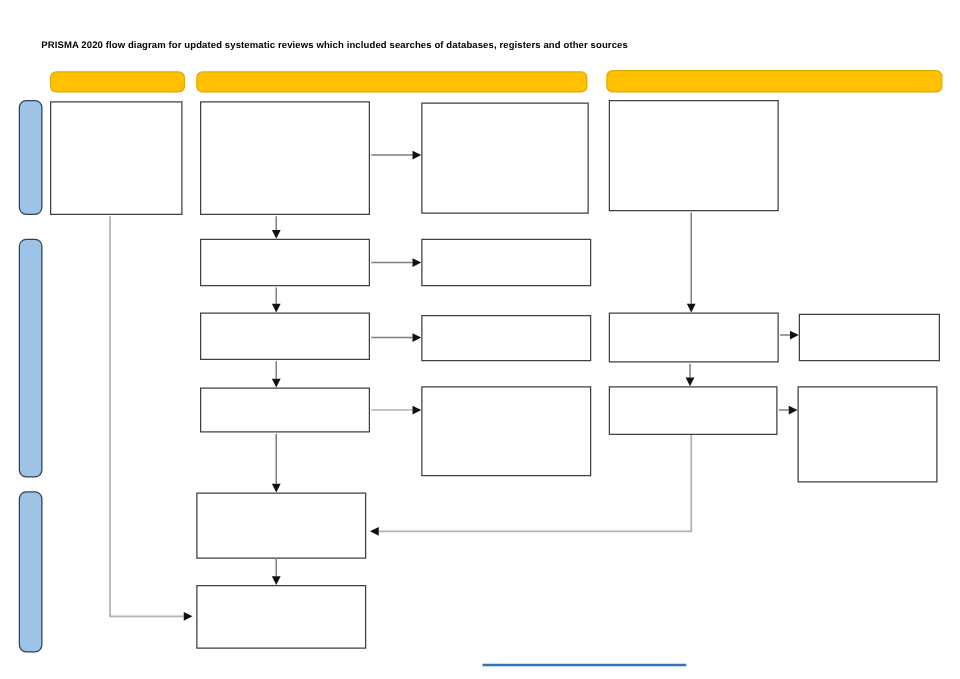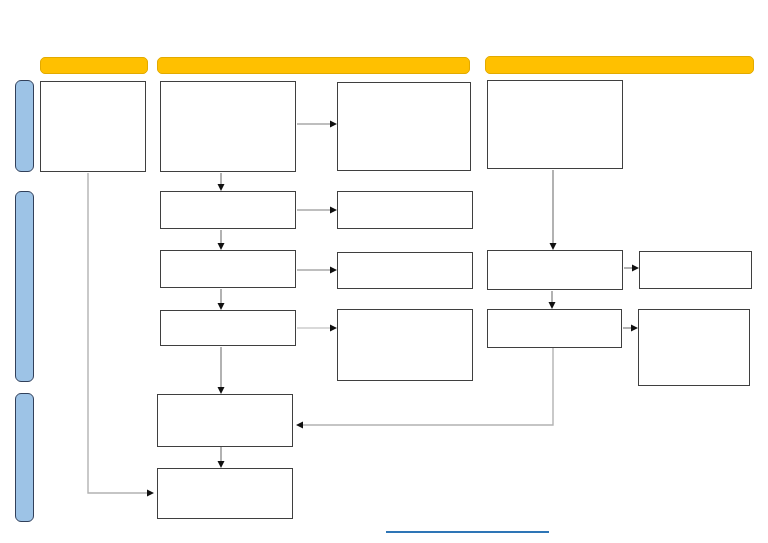--- a/index.html
+++ b/index.html
@@ -32,20 +32,21 @@
   .bottom-line{
     position:absolute;left:386px;top:531px;width:163px;height:0;
     border-top:2px solid var(--bottom-box-border,#2E75B6);
   }
 </style>
 </head>
 <body>
 
 <div class="canvas">
 
+  <div class="title">PRISMA 2020 flow diagram for updated systematic reviews which included searches of databases, registers and other sources</div>
 
   <div class="hbar" style="left:40px;top:57px;width:108px;"></div>
   <div class="hbar" style="left:157px;top:57px;width:313px;"></div>
   <div class="hbar" style="left:485px;top:56px;width:269px;height:18px;"></div>
 
   <div class="sbar" style="top:80px;height:92px;"></div>
   <div class="sbar" style="top:191px;height:191px;"></div>
   <div class="sbar" style="top:393px;height:129px;"></div>
 
   <div class="box" style="left:40px;top:81px;width:106px;height:91px;"></div>

